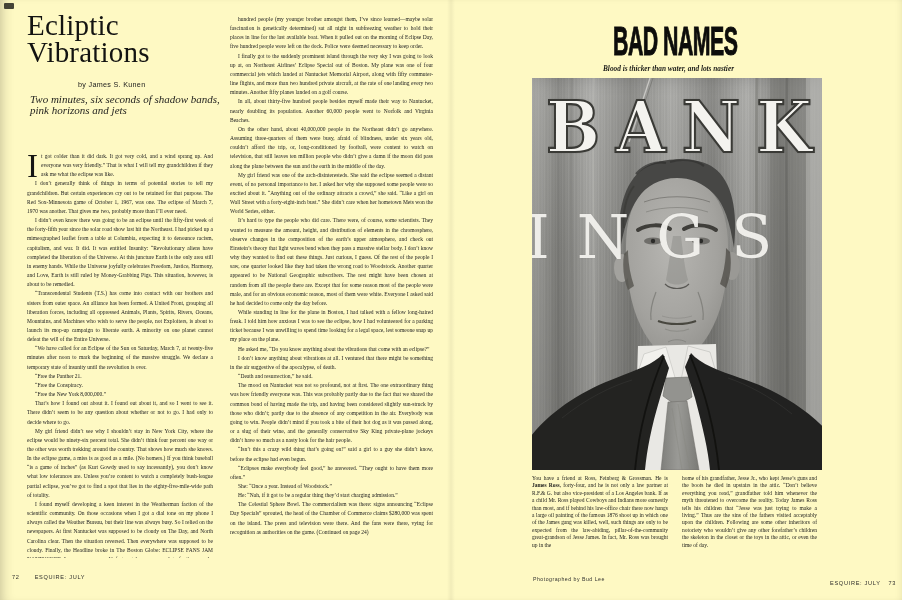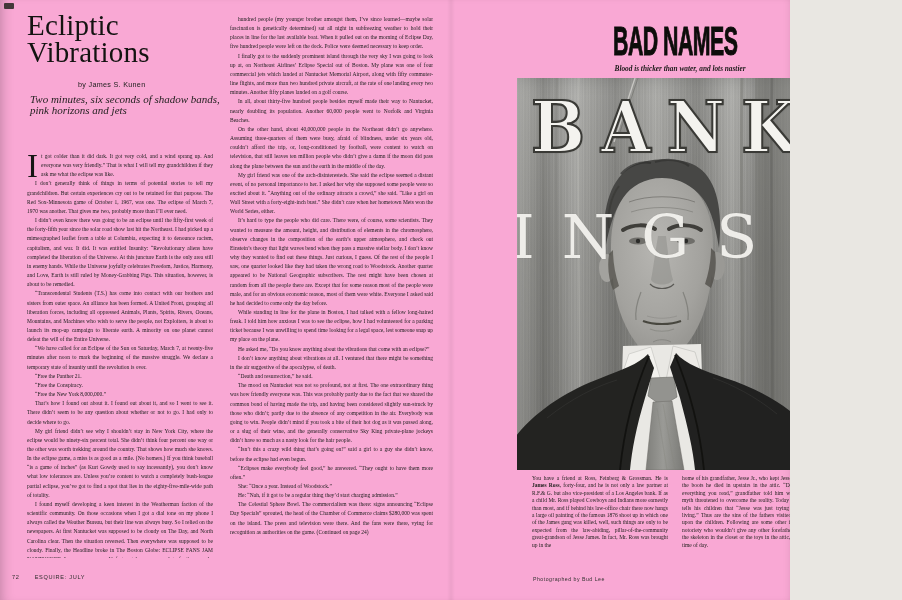--- a/index.html
+++ b/index.html
@@ -1,16 +1,16 @@
 <!DOCTYPE html>
 <html><head>
 <meta charset="utf-8">
 <style>
   html,body{margin:0;padding:0;background:#e9e7e2;}
-  .spread{position:relative;width:790px;height:600px;background:#f9a8d4;overflow:hidden;
+  .spread{position:relative;width:902px;height:600px;background:#fef9c3;overflow:hidden;
           font-family:"Liberation Serif",serif;color:#1d1d1b;
           box-shadow:inset 10px 0 14px -10px rgba(0,0,0,.28), inset -6px 0 10px -8px rgba(0,0,0,.15);}
   .page{position:absolute;top:0;height:600px;}
   .page-left{left:0;width:451px;}
   .page-right{left:451px;width:451px;}
   .seam{position:absolute;left:447px;top:0;width:8px;height:600px;
         background:linear-gradient(90deg,rgba(0,0,0,0) 0%,rgba(0,0,0,.05) 50%,rgba(0,0,0,0) 100%);}
   .scan-mark{position:absolute;left:4px;top:3px;width:10px;height:6px;background:#24241f;border-radius:1px;opacity:.85;}
 
   
@@ -24,23 +24,23 @@
   .first-para{text-indent:0 !important;}
   .dropcap{float:left;font-size:33px;line-height:26px;height:26px;margin:1px 3px 0 0;color:#161614;}
   .footer{position:absolute;font-family:"Liberation Sans",sans-serif;font-size:5.6px;letter-spacing:.7px;color:#2d2d2b;}
   .footer-left{left:12px;top:574px;display:flex;gap:15px;}
   .footer-right{left:379px;top:580px;width:66px;display:flex;justify-content:space-between;}
 
   
   .bn-title{position:absolute;left:162px;top:20px;font-family:"Liberation Sans",sans-serif;font-weight:bold;
             font-size:41px;line-height:42px;letter-spacing:-1px;color:#0d0d0b;-webkit-text-stroke:1px #0d0d0b;
             transform:scaleX(.52);transform-origin:0 0;white-space:nowrap;}
-  .bn-sub{position:absolute;left:152px;top:64px;width:154px;text-align:center;font-style:italic;font-weight:bold;
+  .bn-sub{position:absolute;left:152px;top:64px;width:154px;text-align:left;font-style:italic;font-weight:bold;
           font-size:7.3px;color:#1a1a18;white-space:nowrap;}
-  .photo{position:absolute;left:66px;top:78px;width:290px;height:392px;overflow:hidden;
+  .photo{position:absolute;left:81px;top:78px;width:290px;height:392px;overflow:hidden;
          background:
            linear-gradient(180deg,rgba(255,255,255,.14) 0%,rgba(0,0,0,.04) 45%,rgba(0,0,0,.14) 100%),
            linear-gradient(90deg,rgba(200,200,196,.45) 0%,rgba(40,40,38,.22) 9%,rgba(255,255,255,.14) 20%,rgba(55,55,53,.26) 34%,rgba(255,255,255,.10) 48%,rgba(50,50,48,.28) 62%,rgba(255,255,255,.13) 74%,rgba(45,45,43,.30) 86%,rgba(190,190,186,.35) 100%),
            repeating-linear-gradient(90deg,#a0a09c 0px,#8d8d89 2px,#999995 4px,#8f8f8b 6px);
          box-shadow:inset 0 0 18px rgba(0,0,0,.18);}
   .photo svg{position:absolute;left:0;top:0;}
   .bank-word{position:absolute;left:14px;top:14px;font-family:"DejaVu Serif",serif;font-weight:bold;
              font-size:64px;line-height:1;letter-spacing:16px;color:#f4f3ef;
              -webkit-text-stroke:2px #3a3a36;text-shadow:0 0 2px rgba(20,20,18,.45);
              transform:scaleY(1.12);transform-origin:0 0;white-space:nowrap;}

